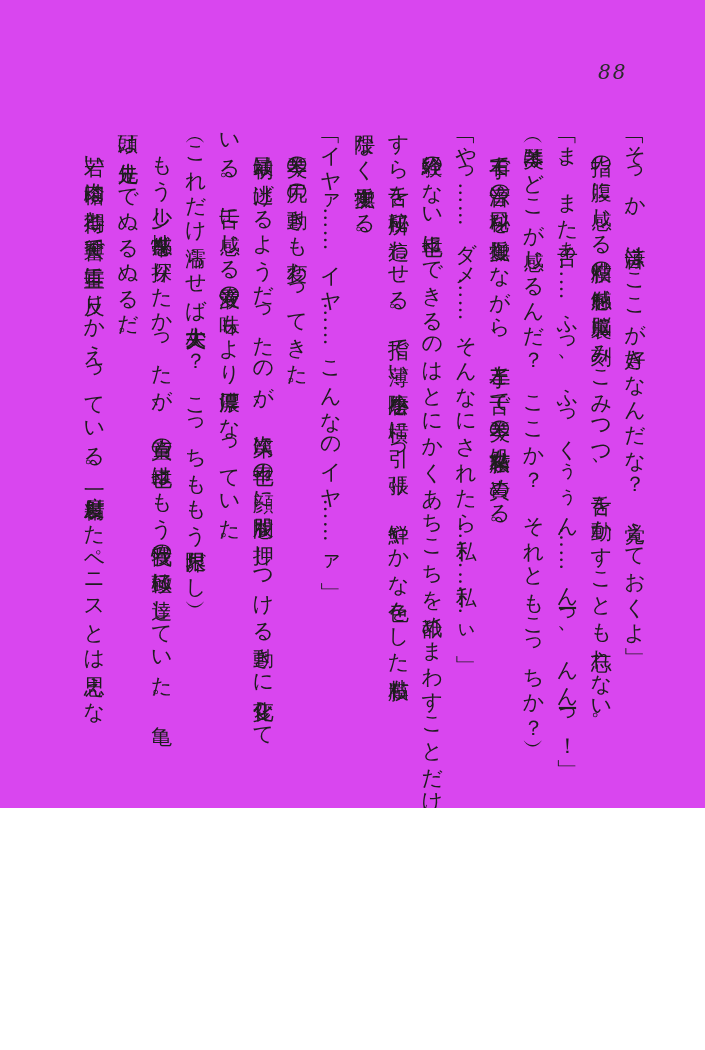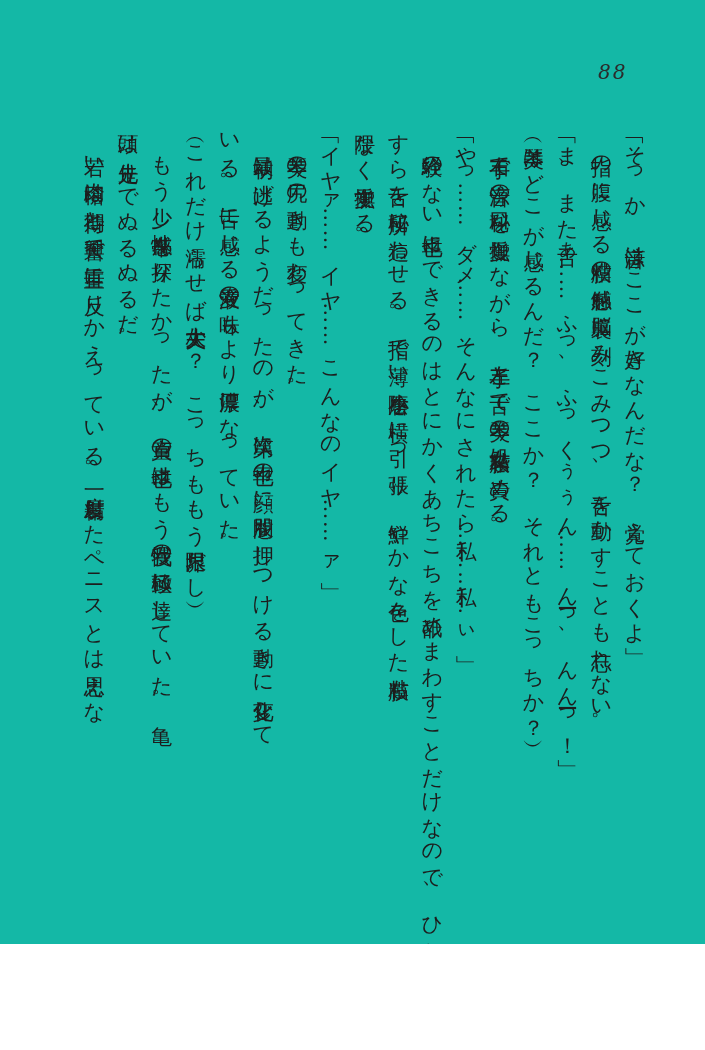--- a/index.html
+++ b/index.html
@@ -3,22 +3,22 @@
 <meta charset="utf-8">
 <style>
   html, body {
     margin: 0;
     padding: 0;
     background: #ffffff;
   }
   .page {
     position: relative;
     width: 705px;
-    height: 944px;
-    background: #14b8a6;
+    height: 808px;
+    background: #d946ef;
     overflow: hidden;
     font-family: "DejaVu Serif", "Liberation Serif", serif;
   }
   .page-number {
     position: absolute;
     top: 60px;
     left: 598px;
     font-size: 20px;
     font-style: italic;
     letter-spacing: 2px;

